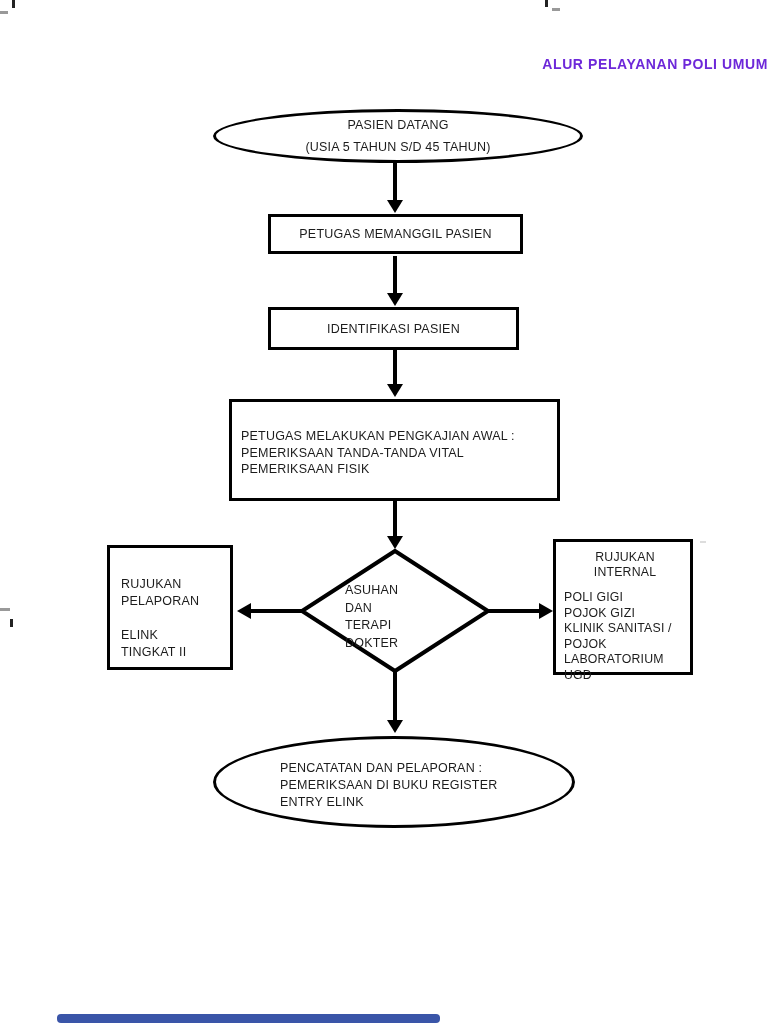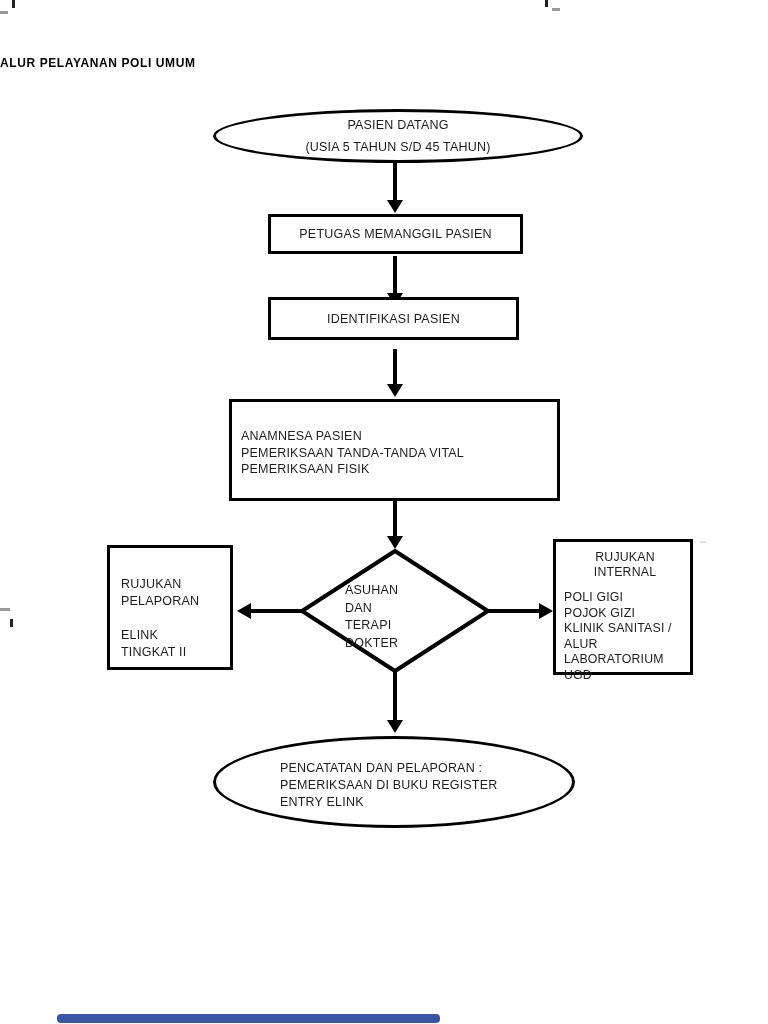--- a/index.html
+++ b/index.html
@@ -2,22 +2,22 @@
 <html><head>
 <meta charset="utf-8">
 <style>
   html,body{margin:0;padding:0;}
   body{
     width:768px;height:1024px;position:relative;overflow:hidden;
     background:#ffffff;color:#1c1c1c;
     font-family:"Liberation Sans","DejaVu Sans",sans-serif;
   }
   .page-title{
-    position:absolute;left:0;right:0;top:56px;text-align:left;
-    font-size:12px;font-weight:bold;letter-spacing:.6px;color:#000000;
+    position:absolute;left:0;right:0;top:56px;text-align:right;
+    font-size:14px;font-weight:bold;letter-spacing:.6px;color:#6d28d9;
   }
   .node{
     position:absolute;border:3px solid #000;background:#fff;
     box-sizing:border-box;font-size:12.5px;letter-spacing:.2px;line-height:16px;
   }
   .ellipse{border-radius:50%;}
   .flex-center{display:flex;flex-direction:column;align-items:center;justify-content:center;text-align:center;}
   .svg-layer{position:absolute;left:0;top:0;pointer-events:none;}
   .diamond-label{
     position:absolute;left:345px;top:582px;width:100px;text-align:left;
@@ -74,26 +74,26 @@
 
 <div class="node ellipse flex-center" style="left:213px;top:109px;width:370px;height:54px;line-height:15px;gap:7px;">
   <div>PASIEN DATANG</div>
   <div>(USIA 5 TAHUN S/D 45 TAHUN)</div>
 </div>
 
 <div class="node flex-center" style="left:268px;top:214px;width:255px;height:40px;">
   <div>PETUGAS MEMANGGIL PASIEN</div>
 </div>
 
-<div class="node flex-center" style="left:268px;top:297px;width:251px;height:43px;">
+<div class="node flex-center" style="left:268px;top:307px;width:251px;height:43px;">
   <div>IDENTIFIKASI PASIEN</div>
 </div>
 
 <div class="node" style="left:229px;top:399px;width:331px;height:102px;padding:26px 8px 0 9px;line-height:16.5px;">
-  <div>ANAMNESA PASIEN</div>
+  <div>PETUGAS MELAKUKAN PENGKAJIAN AWAL :</div>
   <div>PEMERIKSAAN TANDA-TANDA VITAL</div>
   <div>PEMERIKSAAN FISIK</div>
 </div>
 
 <div class="diamond-label">
   <div>ASUHAN</div>
   <div>DAN</div>
   <div>TERAPI</div>
   <div>DOKTER</div>
 </div>
@@ -105,21 +105,21 @@
   <div class="tline">ELINK</div>
   <div class="tline">TINGKAT II</div>
 </div>
 
 <div class="node" style="left:553px;top:539px;width:140px;height:136px;padding:8px 4px 0 8px;font-size:12.3px;line-height:15.5px;">
   <div style="text-align:center;line-height:15px;">RUJUKAN</div>
   <div style="text-align:center;line-height:15px;margin-bottom:10px;">INTERNAL</div>
   <div>POLI GIGI</div>
   <div>POJOK GIZI</div>
   <div>KLINIK SANITASI /</div>
-  <div>ALUR</div>
+  <div>POJOK</div>
   <div>LABORATORIUM</div>
   <div>UGD</div>
 </div>
 
 <div class="node ellipse" style="left:213px;top:736px;width:362px;height:92px;padding:21px 0 0 64px;line-height:17px;">
   <div>PENCATATAN DAN PELAPORAN :</div>
   <div>PEMERIKSAAN DI BUKU REGISTER</div>
   <div>ENTRY ELINK</div>
 </div>
 

